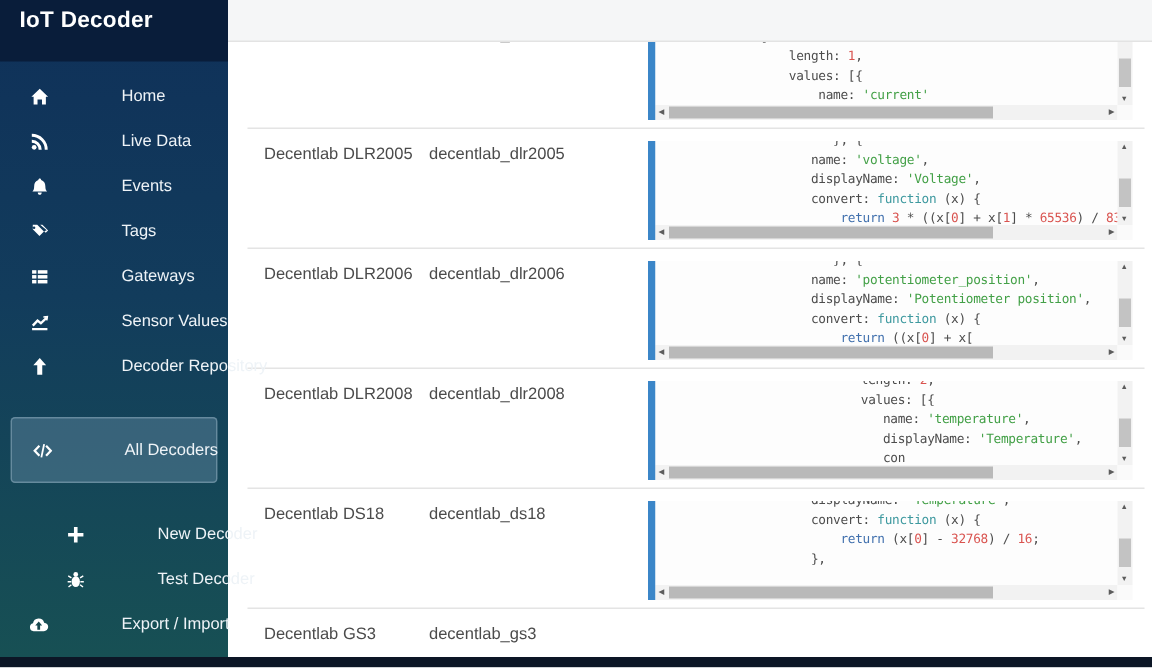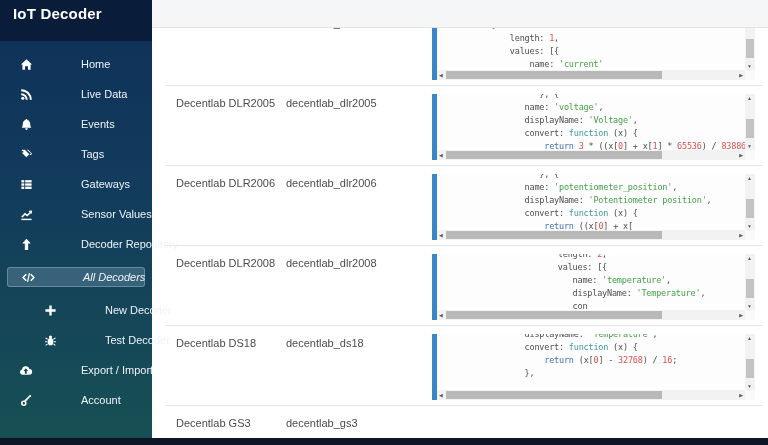--- a/index.html
+++ b/index.html
@@ -19,21 +19,21 @@
   }
   .nav{padding-top:8px;}
   .nav-item{
     display:flex;align-items:center;height:30px;padding-left:18px;
     font-size:11px;color:#eef3f7;cursor:pointer;box-sizing:border-box;gap:38px;
   }
   .nav-item.sub{padding-left:42px;}
   .nav-item.selected{
     background:rgba(125,162,188,.34);
     border:1px solid rgba(178,203,218,.38);
-    border-radius:3px;margin:8px 7px;height:20px;padding-left:12px;font-style:italic;
+    border-radius:3px;margin:19px 7px;height:44px;padding-left:12px;
   }
   .nav-icon{width:16px;margin-right:9px;display:flex;justify-content:center;align-items:center;flex:none;}
   .nav-icon svg{display:block;}
   .nav-label{white-space:nowrap;}
   
   .topbar{
     position:absolute;left:152px;top:0;width:616px;height:27px;
     background:#f5f6f7;border-bottom:1px solid #e3e3e3;z-index:5;
   }
   
@@ -43,21 +43,21 @@
     margin:0 5px 0 13px;padding-left:11px;box-sizing:border-box;
   }
   .cell{padding-top:11px;font-size:11px;color:#4b4b4b;white-space:nowrap;overflow:hidden;}
   .cell.name{width:110px;flex:none;}
   .cell.id{width:146px;flex:none;}
   
   .codeblock{position:relative;width:323px;height:66px;margin-top:8px;background:#ffffff;flex:none;}
   .code-accent{position:absolute;left:0;top:0;width:5px;height:66px;background:var(--accent,#3b86c8);}
   .code-scroll{position:absolute;left:5px;right:10px;top:0;bottom:10px;overflow:hidden;background:#fdfdfd;}
   pre.code{
-    margin:0;padding:2px 0 0 4px;
+    margin:0;padding:2px 0 0 20px;
     font-family:"DejaVu Sans Mono",monospace;font-size:8.5px;line-height:13px;
     letter-spacing:-0.2px;color:#4d4d4d;white-space:pre;
   }
   pre.code div{height:13px;}
   .tok-str{color:var(--c-str,#43a047);}
   .tok-num{color:var(--c-num,#d9534f);}
   .tok-kw-function{color:var(--c-fn,#3e999f);}
   .tok-kw-return{color:var(--c-ret,#4271ae);}
   
   .vscroll{position:absolute;right:0;top:0;width:10px;bottom:10px;background:#f2f2f2;}

